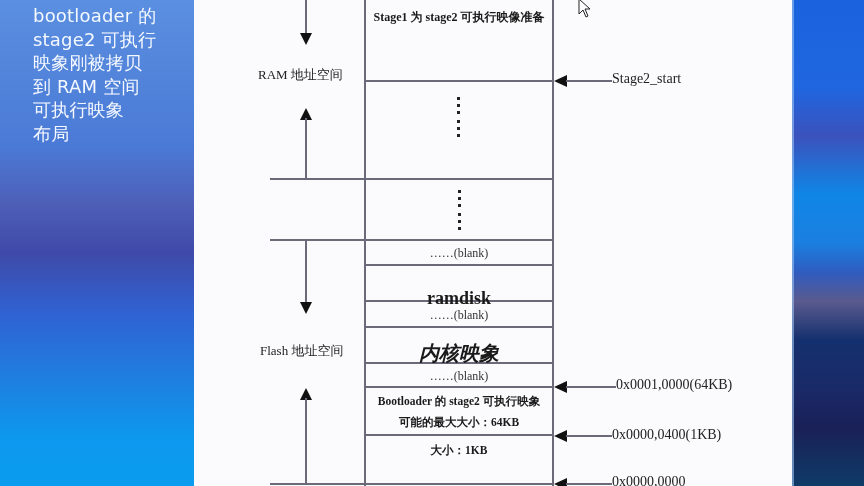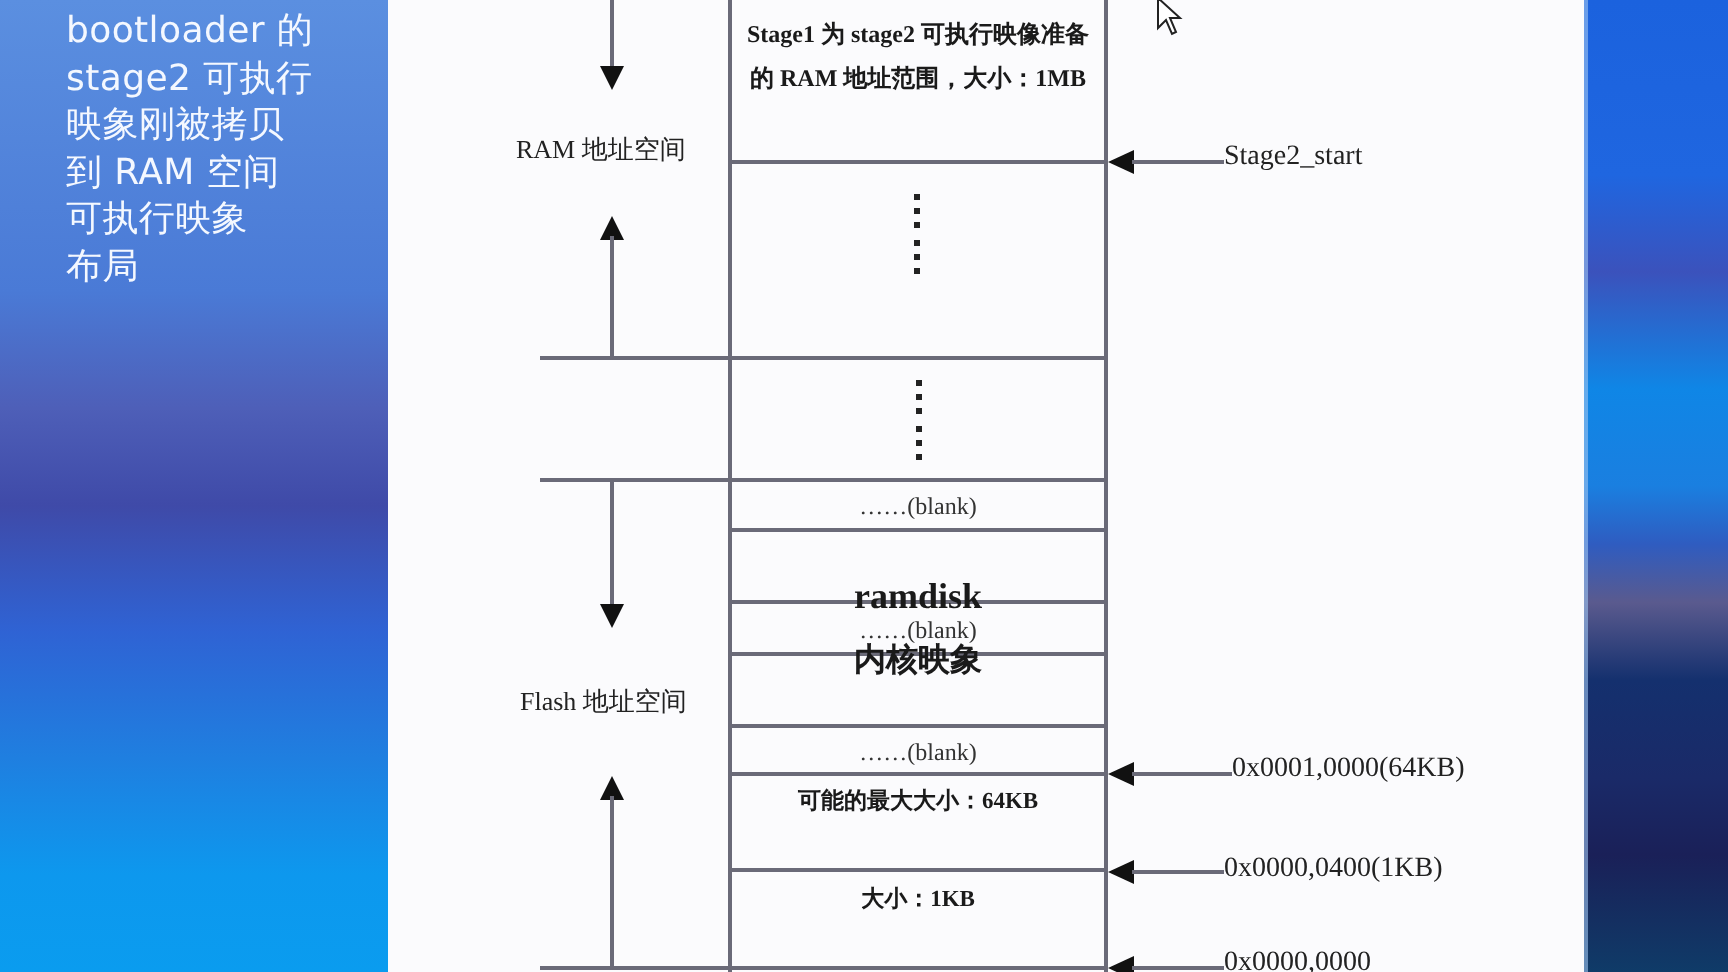--- a/index.html
+++ b/index.html
@@ -66,21 +66,20 @@
   <div class="ln v" style="left:305px; top:118px; height:61px;"></div>
 
   <div class="ln v" style="left:305px; top:240px; height:64px;"></div>
   <div class="arrow-down" style="left:300px; top:302px;"></div>
   <div class="side-label" style="left:260px; top:342px;">Flash 地址空间</div>
   <div class="arrow-up" style="left:300px; top:388px;"></div>
   <div class="ln v" style="left:305px; top:398px; height:86px;"></div>
 
   <div class="cell-text bold" style="top:6px; font-size:12px; line-height:22px;">
     <div>Stage1 为 stage2 可执行映像准备</div>
-    <div>的 RAM 地址范围，大小：1MB</div>
   </div>
 
   <div class="vdots" style="left:457px; top:97px;">
       <span></span>
       <span></span>
       <span></span>
       <span style="margin-top:6px"></span>
       <span></span>
       <span></span>
     </div>
@@ -89,24 +88,25 @@
       <span></span>
       <span></span>
       <span style="margin-top:6px"></span>
       <span></span>
       <span></span>
     </div>
 
   <div class="cell-text blank" style="top:246px;">……(blank)</div>
   <div class="cell-text bold" style="top:288px; font-size:18px;">ramdisk</div>
   <div class="cell-text blank" style="top:308px;">……(blank)</div>
-  <div class="cell-text bold" style="top:320px; font-size:16px;">内核映象</div>
+  <div class="cell-text bold" style="top:340px; font-size:20px;font-style:italic;">内核映象</div>
   <div class="cell-text blank" style="top:369px;">……(blank)</div>
 
   <div class="cell-text bold" style="top:391px; font-size:11.5px; line-height:21px;">
+    <div>Bootloader 的 stage2 可执行映象</div>
     <div>可能的最大大小：64KB</div>
   </div>
   <div class="cell-text bold" style="top:439px; font-size:11.5px; line-height:22px;">
     <div>大小：1KB</div>
   </div>
 
   <div class="arrow-left" style="left:554px; top:75px;"></div>
   <div class="ln h" style="left:566px; top:80px; width:46px;"></div>
   <div class="addr-label" style="left:612px; top:71px;">Stage2_start</div>
 

